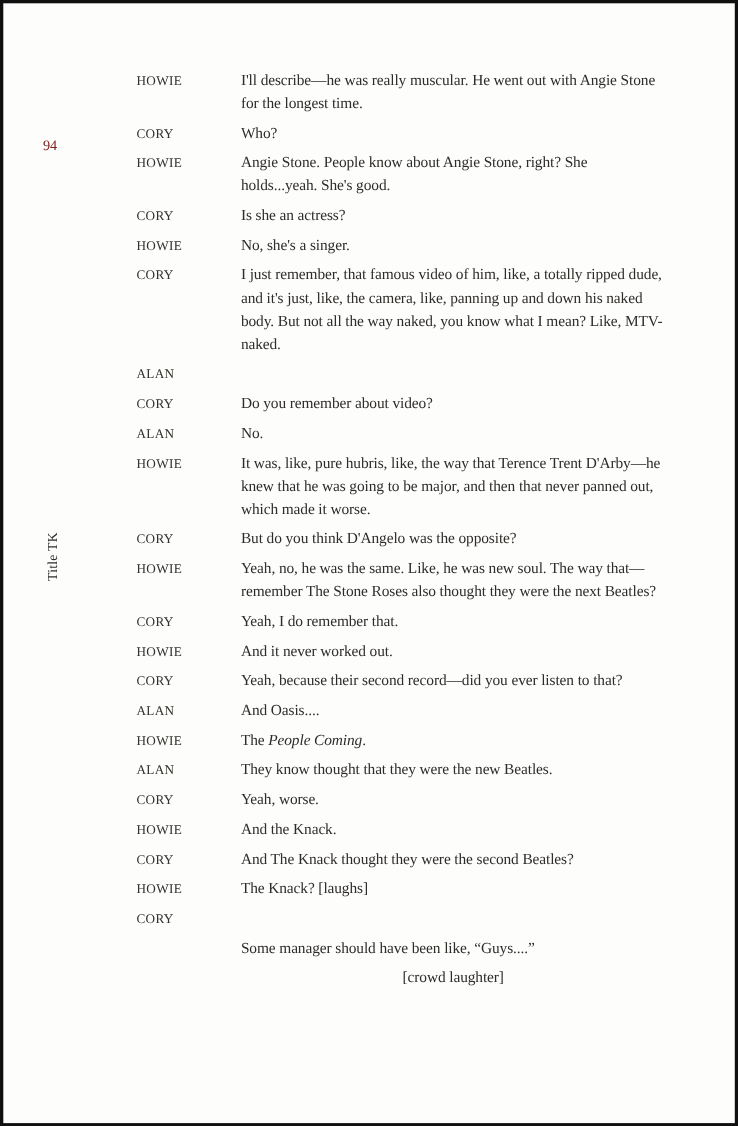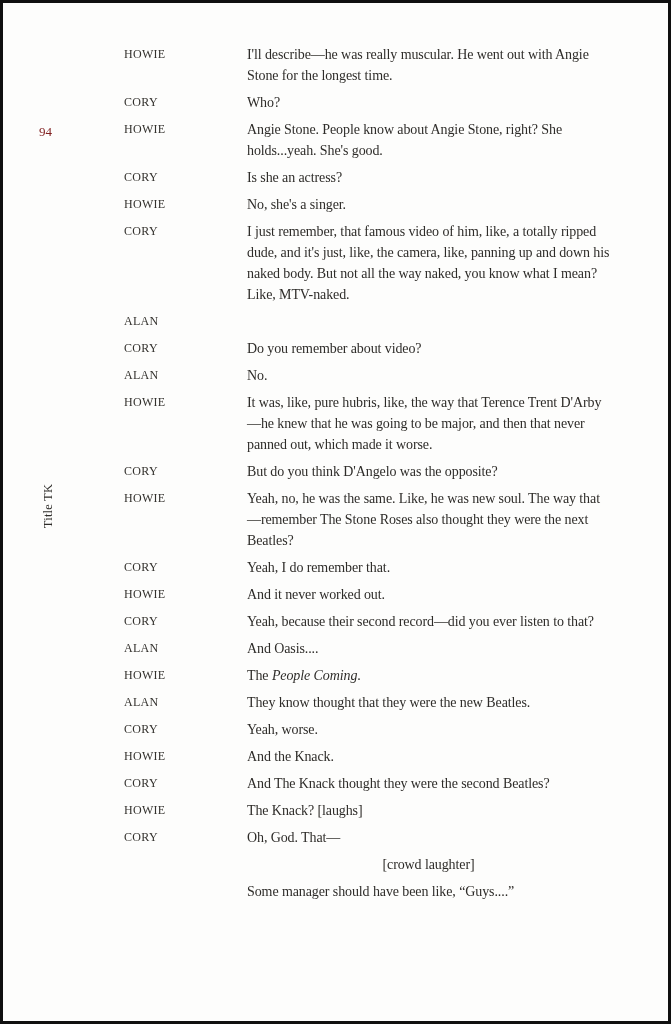--- a/index.html
+++ b/index.html
@@ -32,21 +32,21 @@
     top: 503px;
     transform: translate(-50%, -50%) rotate(-90deg);
     white-space: nowrap;
     font-size: 12.5px;
     letter-spacing: 0.2px;
     color: #2e2c29;
   }
   .transcript {
     position: absolute;
     left: 121px;
-    top: 41px;
+    top: 60px;
     width: 486px;
   }
   .entry {
     display: flex;
     align-items: flex-start;
     margin-bottom: 6px;
   }
   .speaker {
     flex: 0 0 95px;
     width: 95px;
@@ -55,21 +55,20 @@
     letter-spacing: 0.3px;
     color: #33312d;
   }
   .dialogue {
     flex: 1 1 auto;
     max-width: 386px;
     font-size: 14px;
     line-height: 21px;
     letter-spacing: -0.1px;
     color: #2e2c29;
-    margin-left: 28px;
   }
   .entry.center .dialogue {
     text-align: center;
   }
   .dialogue .italic {
     font-style: italic;
   }
 </style>
 </head>
 <body>
@@ -162,24 +161,23 @@
       <div class="entry">
         <span class="speaker">CORY</span>
         <div class="dialogue"><span>And The Knack thought they were the second Beatles?</span></div>
       </div>
       <div class="entry">
         <span class="speaker">HOWIE</span>
         <div class="dialogue"><span>The Knack? [laughs]</span></div>
       </div>
       <div class="entry">
         <span class="speaker">CORY</span>
-        <div class="dialogue"><span>Oh, God. That—</span></div>
+      </div>
+      <div class="entry">
+        <span class="speaker"></span>
+        <div class="dialogue"><span>Some manager should have been like, “Guys....”</span></div>
       </div>
       <div class="entry center">
         <span class="speaker"></span>
         <div class="dialogue"><span>[crowd laughter]</span></div>
       </div>
-      <div class="entry">
-        <span class="speaker"></span>
-        <div class="dialogue"><span>Some manager should have been like, “Guys....”</span></div>
-      </div>
     </div>
 </div>
 
 </body></html>

